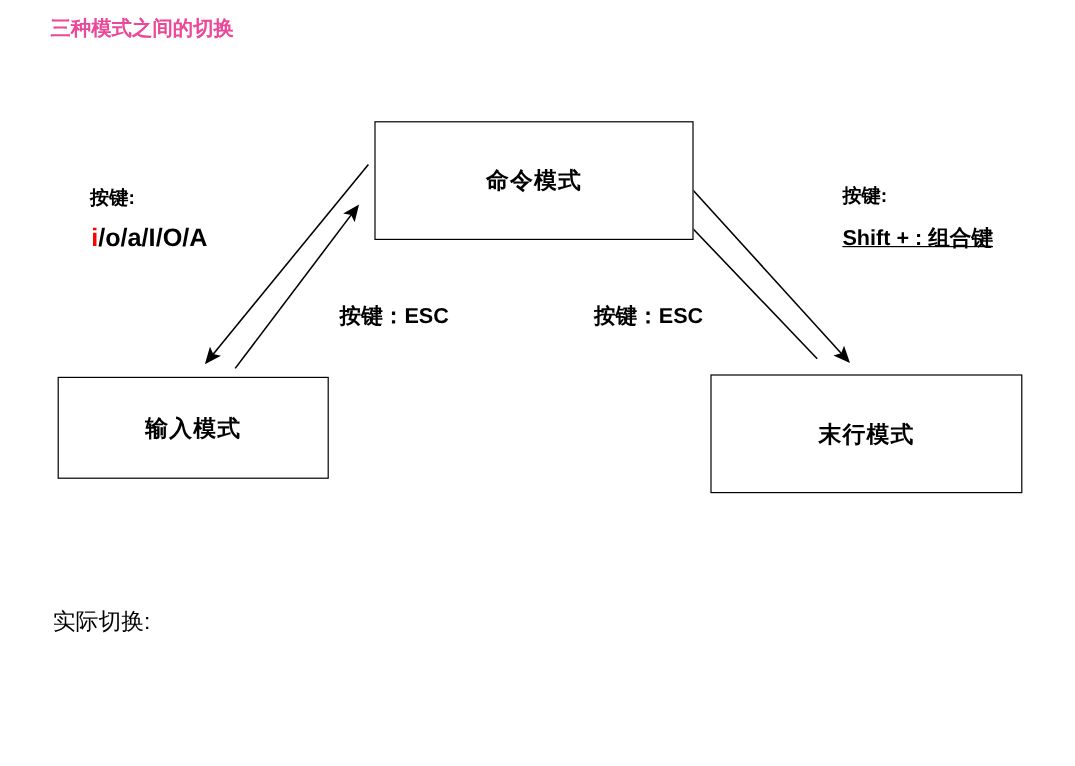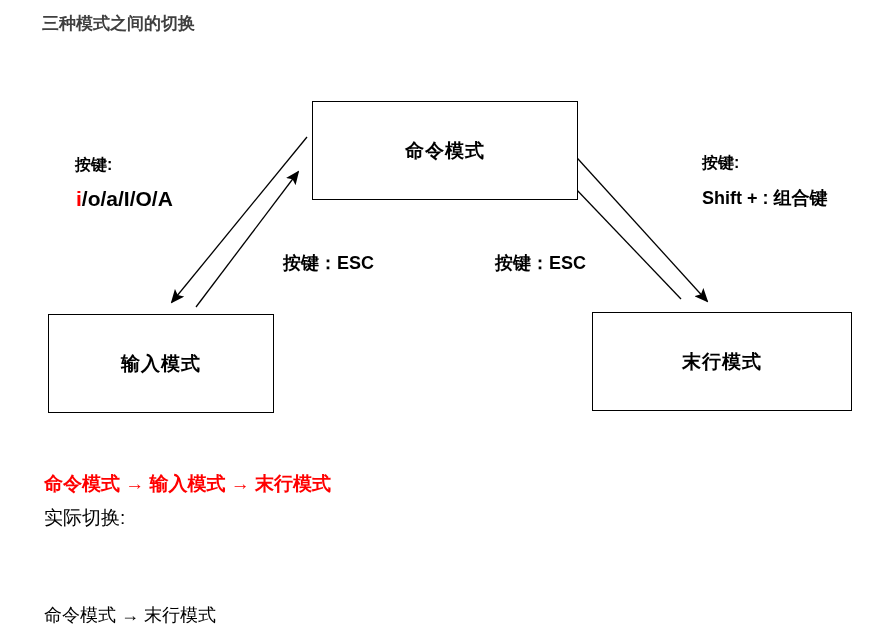--- a/index.html
+++ b/index.html
@@ -12,21 +12,21 @@
     color: #000000;
     overflow: hidden;
   }
   .page-title {
     position: absolute;
     left: 42px;
     top: 12px;
     margin: 0;
     font-size: 17px;
     font-weight: bold;
-    color: #404040;
+    color: #ec4899;
     white-space: nowrap;
     text-align: center;
   }
   .arrows-layer {
     position: absolute;
     left: 0; top: 0;
     width: 896px; height: 638px;
     pointer-events: none;
   }
   .node-box {
@@ -35,33 +35,33 @@
     background: #ffffff;
     box-sizing: border-box;
     display: flex;
     align-items: center;
     justify-content: center;
     font-size: 19px;
     font-weight: bold;
     letter-spacing: 1px;
   }
   .node-command  { left: 312px; top: 101px; width: 266px; height: 99px; }
-  .node-input    { left: 48px;  top: 314px; width: 226px; height: 99px; }
+  .node-input    { left: 48px;  top: 314px; width: 226px; height: 85px; }
   .node-lastline { left: 592px; top: 312px; width: 260px; height: 99px; }
   .lbl {
     position: absolute;
     font-weight: bold;
     font-size: 16px;
     white-space: nowrap;
   }
   .lbl-left-key-title  { left: 75px;  top: 155px; }
   .lbl-left-key-value  { left: 76px;  top: 187px; font-size: 21px; }
   .lbl-left-key-value .red-key { color: #ff0000; }
   .lbl-right-key-title { left: 702px; top: 153px; }
-  .lbl-right-key-value { left: 702px; top: 186px; font-size: 18px; }
+  .lbl-right-key-value { left: 702px; top: 186px; font-size: 18px; text-decoration: underline; }
   .lbl-esc-left        { left: 283px; top: 251px; font-size: 18px; }
   .lbl-esc-right       { left: 495px; top: 251px; font-size: 18px; }
   .footer-flow {
     position: absolute;
     left: 44px; top: 471px;
     font-size: 19px;
     font-weight: bold;
     color: #ff0000;
     white-space: nowrap;
   }
@@ -115,17 +115,15 @@
   <div class="lbl lbl-left-key-value">
     <span class="red-key">i</span><span>/o/a/I/O/A</span>
   </div>
 
   <div class="lbl lbl-esc-left">按键：ESC</div>
   <div class="lbl lbl-esc-right">按键：ESC</div>
 
   <div class="lbl lbl-right-key-title">按键:</div>
   <div class="lbl lbl-right-key-value">Shift + : 组合键</div>
 
-  <div class="footer-flow">命令模式 → 输入模式 →  末行模式</div>
   <div class="footer-actual">实际切换:</div>
-  <div class="footer-switch footer-switch-3">命令模式 → 末行模式</div>
 
 </div>
 
 </body></html>

